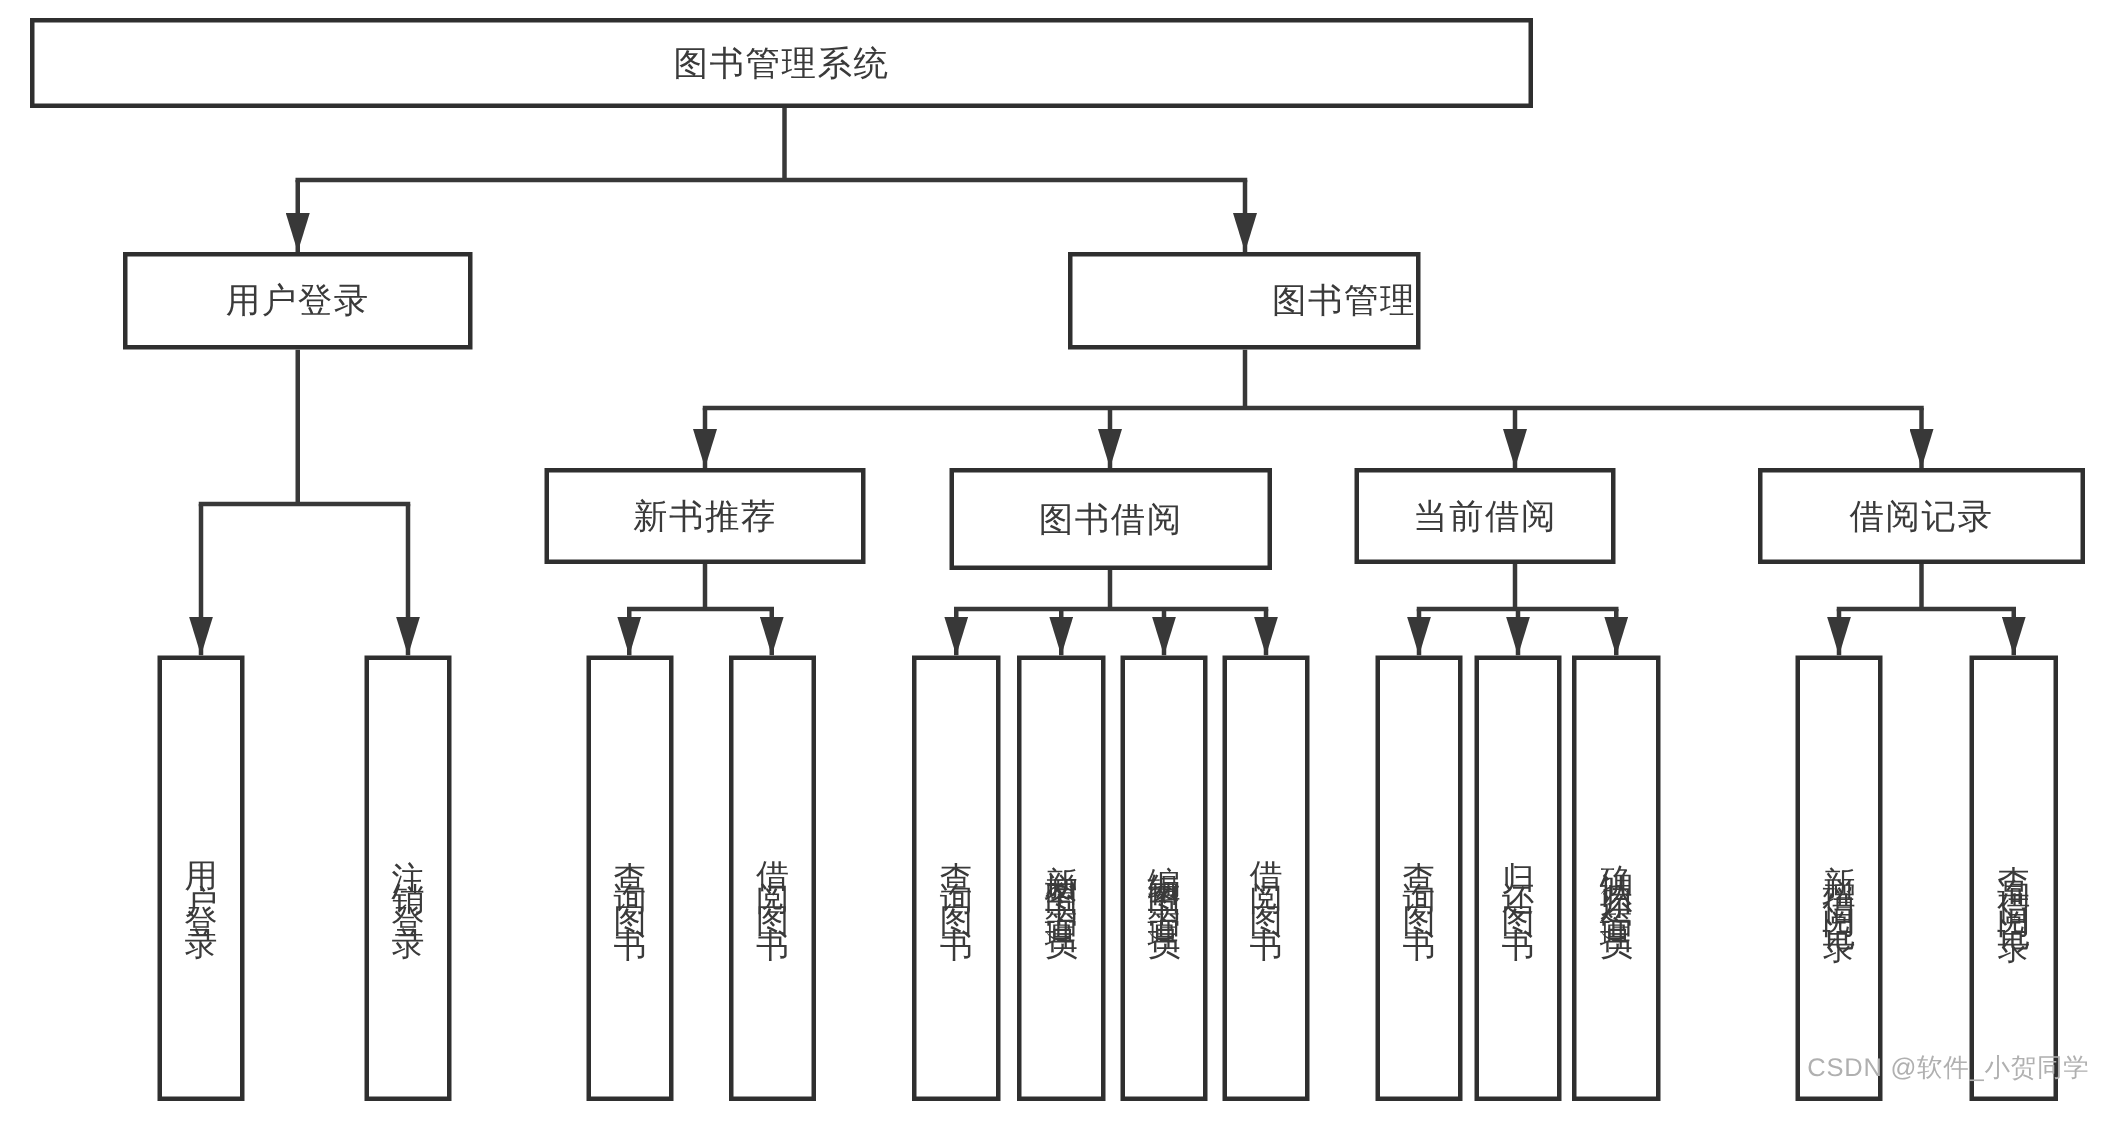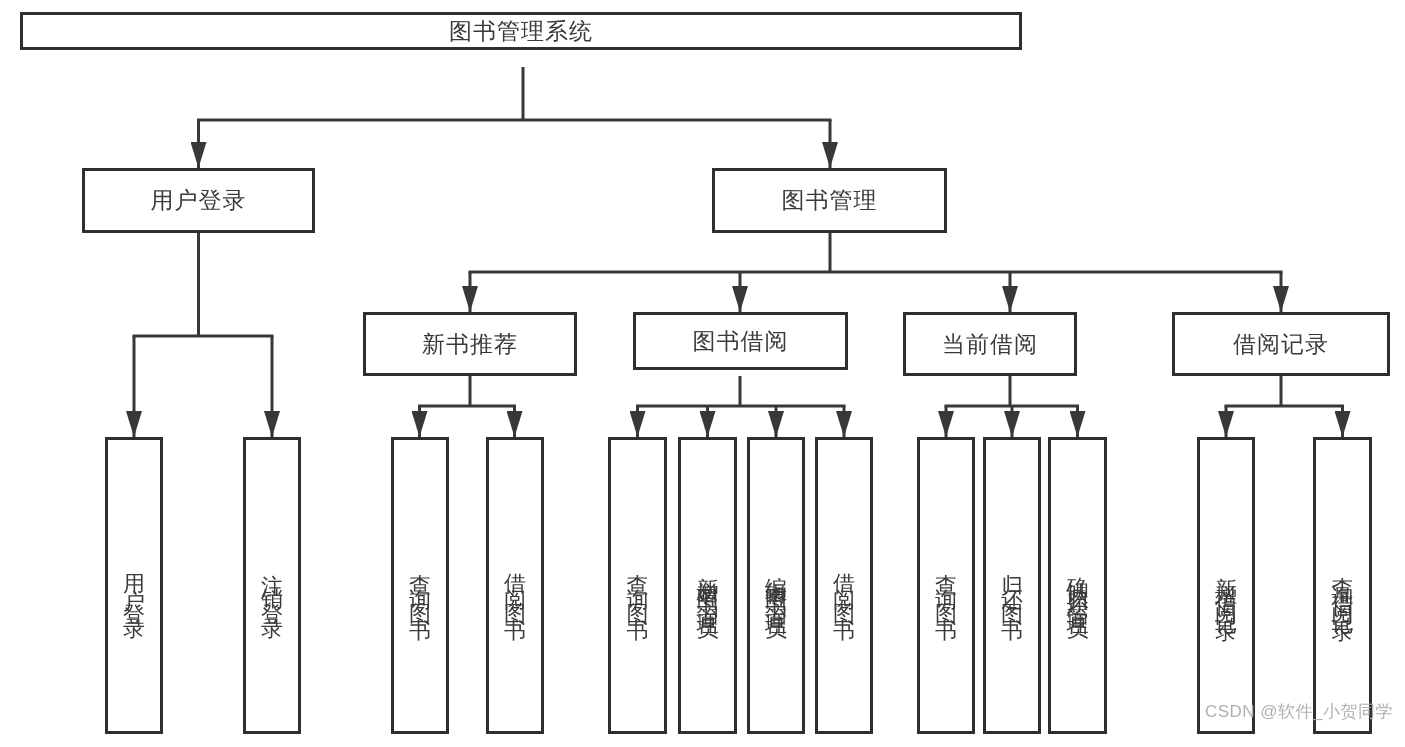--- a/index.html
+++ b/index.html
@@ -118,35 +118,35 @@
     </g>
 
     <g>
       <line x1="1281" y1="376" x2="1281" y2="406"></line>
       <line x1="1224.5" y1="406" x2="1344" y2="406"></line>
       <line x1="1226" y1="406" x2="1226" y2="437" marker-end="url(#arrow)"></line>
       <line x1="1342.5" y1="406" x2="1342.5" y2="437" marker-end="url(#arrow)"></line>
     </g>
   </svg>
 
-  <div class="box" style="left:20px; top:12px; width:1002px; height:38px;">
+  <div class="box" style="left:20px; top:12px; width:1002px; height:60px;">
     <span class="hlabel">图书管理系统</span>
   </div>
 
   <div class="box" style="left:82px; top:168px; width:233px; height:65px;">
     <span class="hlabel">用户登录</span>
   </div>
-  <div class="box" style="left:712px; top:168px; width:235px; height:65px;">
+  <div class="box" style="left:712px; top:168px; width:235px; height:65px;justify-content:flex-end;">
     <span class="hlabel">图书管理</span>
   </div>
 
   <div class="box" style="left:363px; top:312px; width:214px; height:64px;">
     <span class="hlabel">新书推荐</span>
   </div>
-  <div class="box" style="left:633px; top:312px; width:215px; height:58px;">
+  <div class="box" style="left:633px; top:312px; width:215px; height:68px;">
     <span class="hlabel">图书借阅</span>
   </div>
   <div class="box" style="left:903px; top:312px; width:174px; height:64px;">
     <span class="hlabel">当前借阅</span>
   </div>
   <div class="box" style="left:1172px; top:312px; width:218px; height:64px;">
     <span class="hlabel">借阅记录</span>
   </div>
 
   <div class="box" style="left:105px; top:437px; width:58px; height:297px;">

